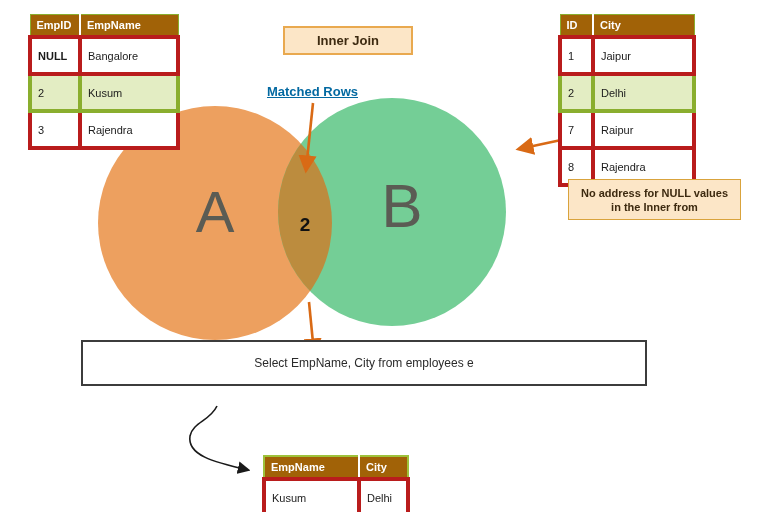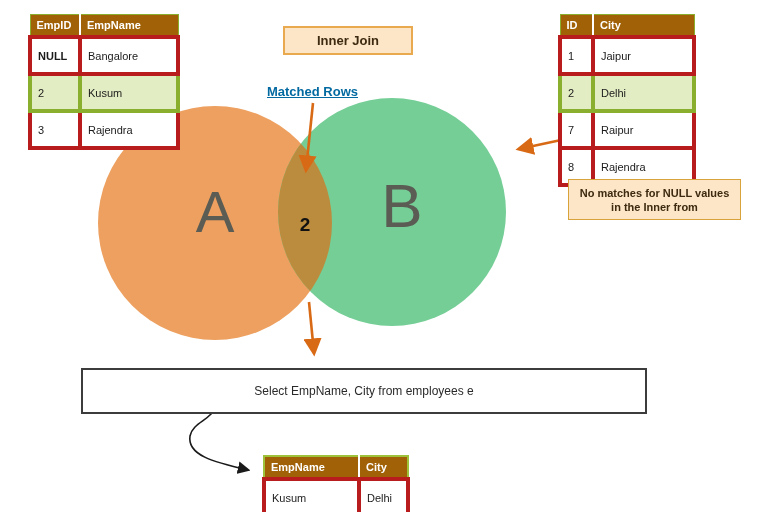--- a/index.html
+++ b/index.html
@@ -35,21 +35,21 @@
            font-weight:bold; display:flex; flex-direction:column; align-items:center;
            justify-content:center; text-align:center; }
   .inner-join-box { left:283px; top:26px; width:130px; height:29px; font-size:13px; }
   .note-box { left:568px; top:179px; width:173px; height:41px; font-size:11px;
               border-width:1.5px; border-color:#D9A33C; line-height:14px; }
 
   .matched-rows { position:absolute; left:240px; top:84px; width:145px; text-align:center;
                   font-size:13px; font-weight:bold; color:#0369a1;text-decoration:underline; }
 
   
-  .sql-box { position:absolute; left:81px; top:368px; width:566px; height:46px;
+  .sql-box { position:absolute; left:81px; top:340px; width:566px; height:46px;
              border:2px solid #3c3c3c; background:#ffffff; color:#2a2a2a; font-size:12px;
              line-height:15px; display:flex; flex-direction:column; justify-content:center;
              text-align:center; }
 
   
   svg.layer { position:absolute; left:0; top:0; pointer-events:none; }
   .venn-letter { font-family:"Liberation Sans",sans-serif; fill:#5b5c54; }
   .venn-count  { font-family:"Liberation Sans",sans-serif; fill:#111111; font-weight:bold; }
 </style>
 </head>
@@ -143,21 +143,21 @@
     </tbody>
   </table>
 
   <div class="peach inner-join-box">
     <span>Inner Join</span>
   </div>
 
   <div class="matched-rows">Matched Rows</div>
 
   <div class="peach note-box">
-    <span>No matches for NULL values</span>
+    <span>No address for NULL values</span>
     <span>in the Inner from</span>
   </div>
 
   <div class="sql-box">
     <div>Select EmpName, City from employees e</div>
   </div>
 
   <table class="tbl t-res">
     <colgroup>
         <col class="c1">

